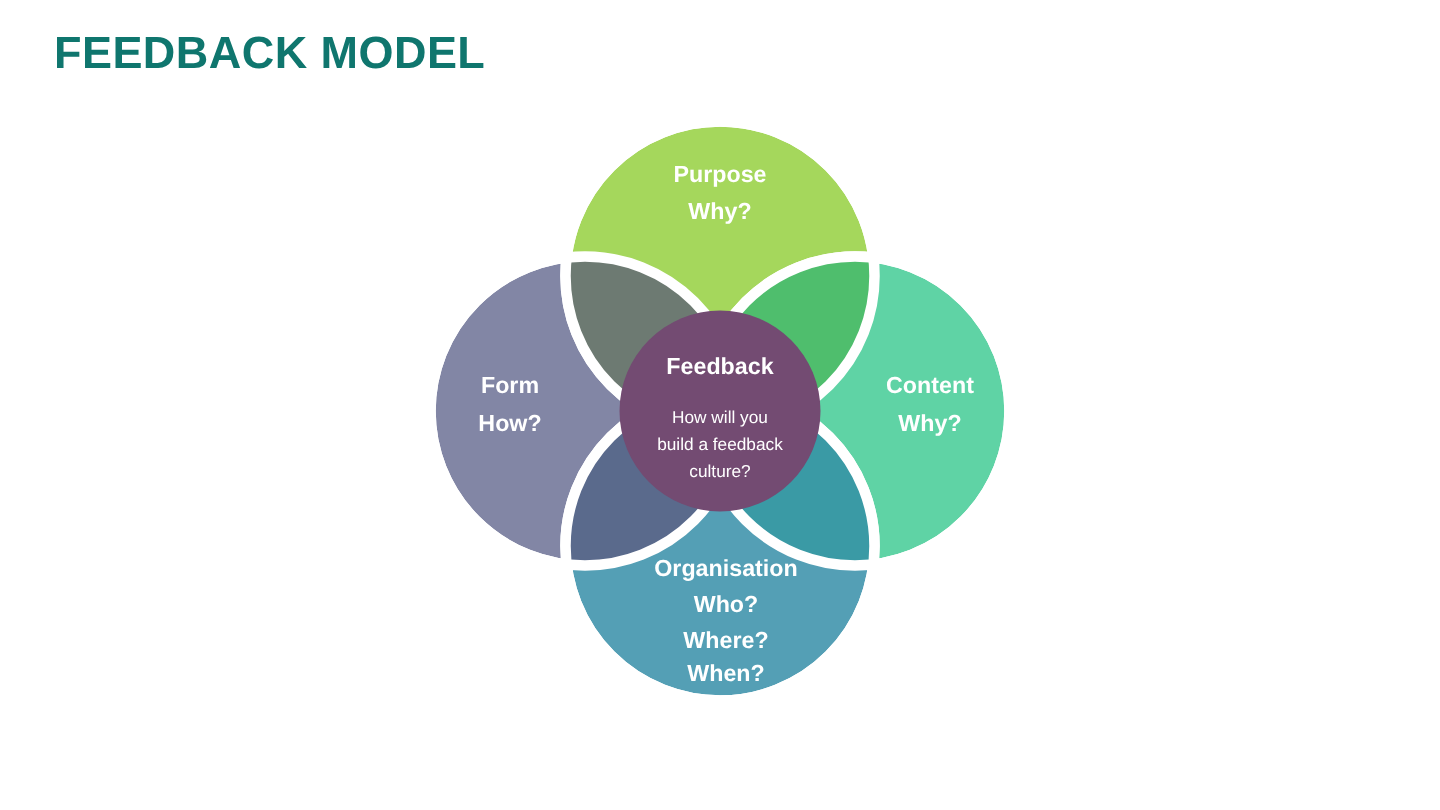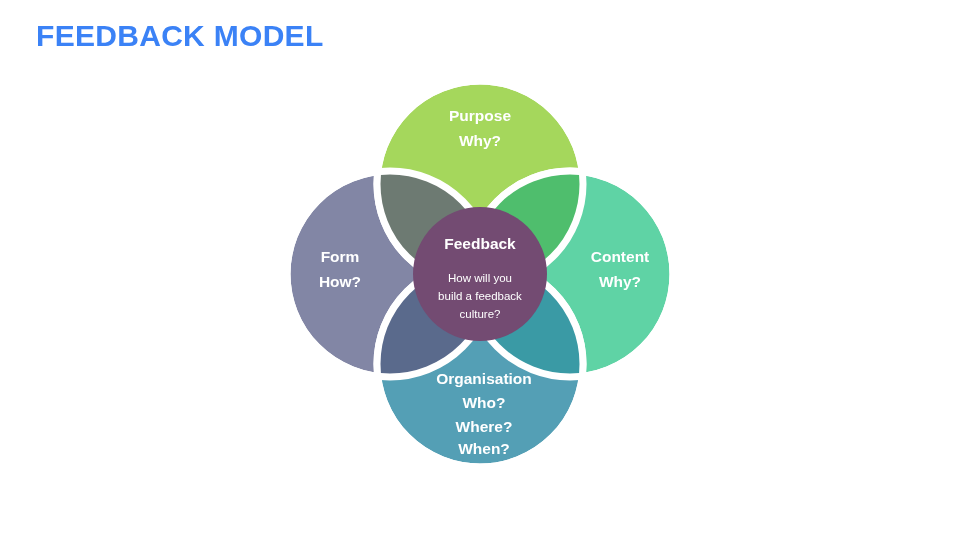--- a/index.html
+++ b/index.html
@@ -63,21 +63,21 @@
   .center-body {
     font-size: 11.5px;
     font-weight: normal;
   }
 </style>
 </head>
 <body style="background: rgb(255, 255, 255);">
 
 <div id="slide" style="background: rgb(255, 255, 255);">
 
-  <div id="page-title" style="color: #3b82f6;">FEEDBACK MODEL</div>
+  <div id="page-title" style="color: #0f766e;">FEEDBACK MODEL</div>
 
   <div id="diagram-wrap">
     <svg id="venn" viewBox="0 0 960 540">
 
       <defs>
 
         <clipPath id="clip-purpose">
             <circle cx="480" cy="184" r="103"></circle>
           </clipPath>
         <clipPath id="clip-content">

